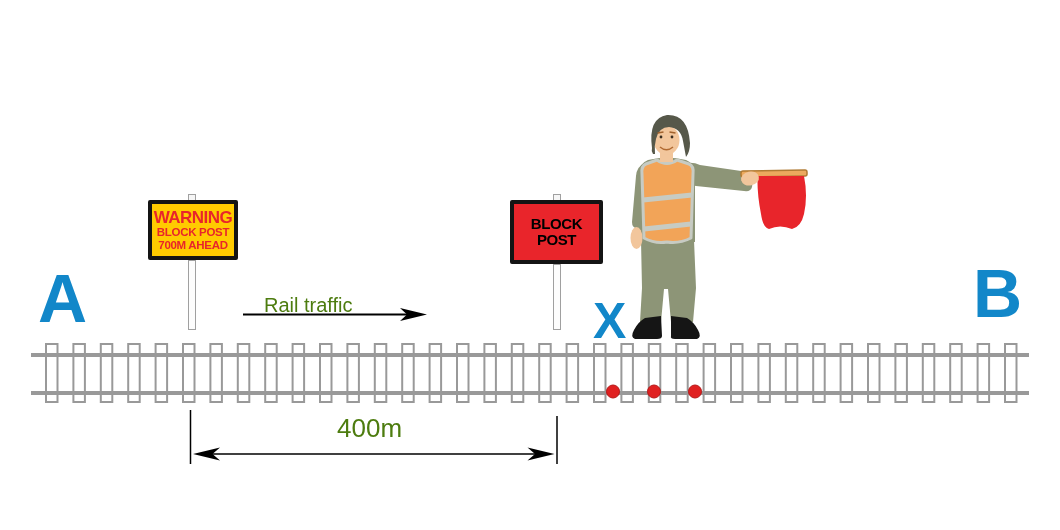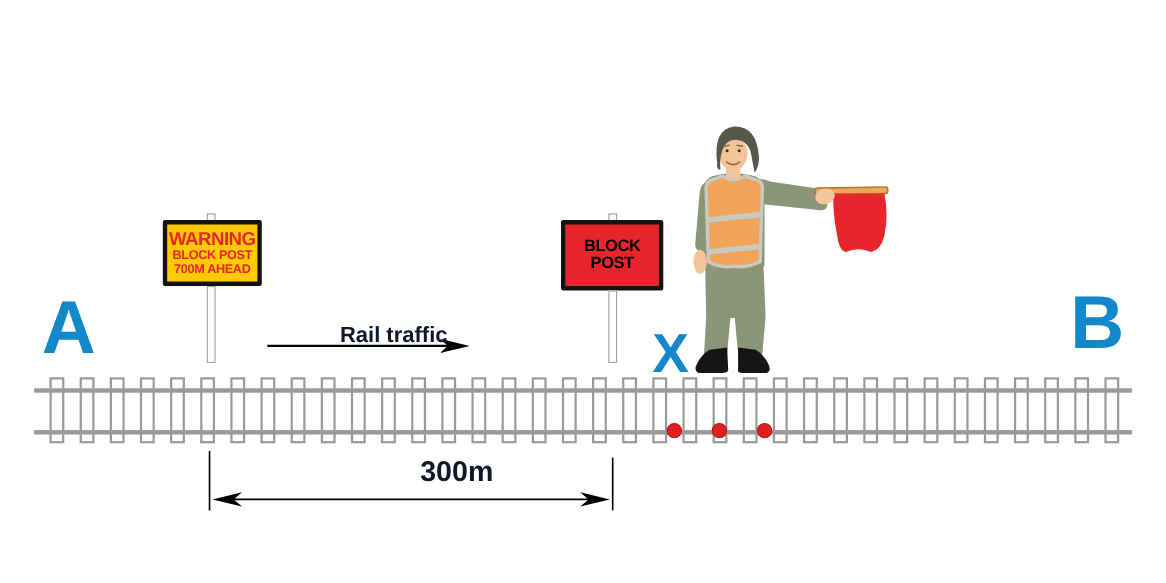--- a/index.html
+++ b/index.html
@@ -9,21 +9,21 @@
   }
   
   .pt-label{
     position:absolute;color:var(--label-blue);font-weight:bold;line-height:1;
     white-space:nowrap;
   }
   #label-a{left:38px;top:264px;font-size:68px;}
   #label-b{left:973px;top:259px;font-size:68px;}
   #label-x{left:593px;top:296px;font-size:50px;}
   
-  .anno{position:absolute;color:#0f172a;font-weight:bold;line-height:1;white-space:nowrap;margin-left:45px;}
+  .anno{position:absolute;color:#4d7c0f;font-weight:normal;line-height:1;white-space:nowrap;}
   #rail-traffic-label{left:264px;top:295px;font-size:20px;}
   #distance-label{left:337px;top:415px;font-size:26px;}
   
   .sign-assembly{position:absolute;}
   .pole-nub{
     position:absolute;top:0;width:8px;height:8px;background:#f6f6f6;
     border:1.5px solid #a0a0a0;box-sizing:border-box;
   }
   .pole{
     position:absolute;width:8px;background:#fdfdfd;
@@ -146,21 +146,21 @@
       <path d="M757 176 L804 176 Q808 196 804 214 Q801 227 792 229 Q780 224 769 229 Q763 228 761 214 Q757 194 757.5 176 Z" style="fill:var(--flag-red)"></path>
       <ellipse cx="750" cy="178.5" rx="9" ry="7" style="fill:var(--skin)" transform="rotate(-12 750 178.5)"></ellipse>
     </g>
   </svg>
 
   <div class="pt-label" id="label-a">A</div>
   <div class="pt-label" id="label-b">B</div>
   <div class="pt-label" id="label-x">X</div>
 
   <div class="anno" id="rail-traffic-label">Rail traffic</div>
-  <div class="anno" id="distance-label">300m</div>
+  <div class="anno" id="distance-label">400m</div>
 
   <div class="sign-assembly" style="left:148px;top:194px;width:90px;height:140px;">
     <div class="pole-nub" style="left:40px;"></div>
     <div class="sign" id="warning-sign">
       <div class="l1">WARNING</div>
       <div class="l2">BLOCK POST</div>
       <div class="l2">700M AHEAD</div>
     </div>
     <div class="pole" style="left:40px;top:66px;height:70px;"></div>
   </div>

